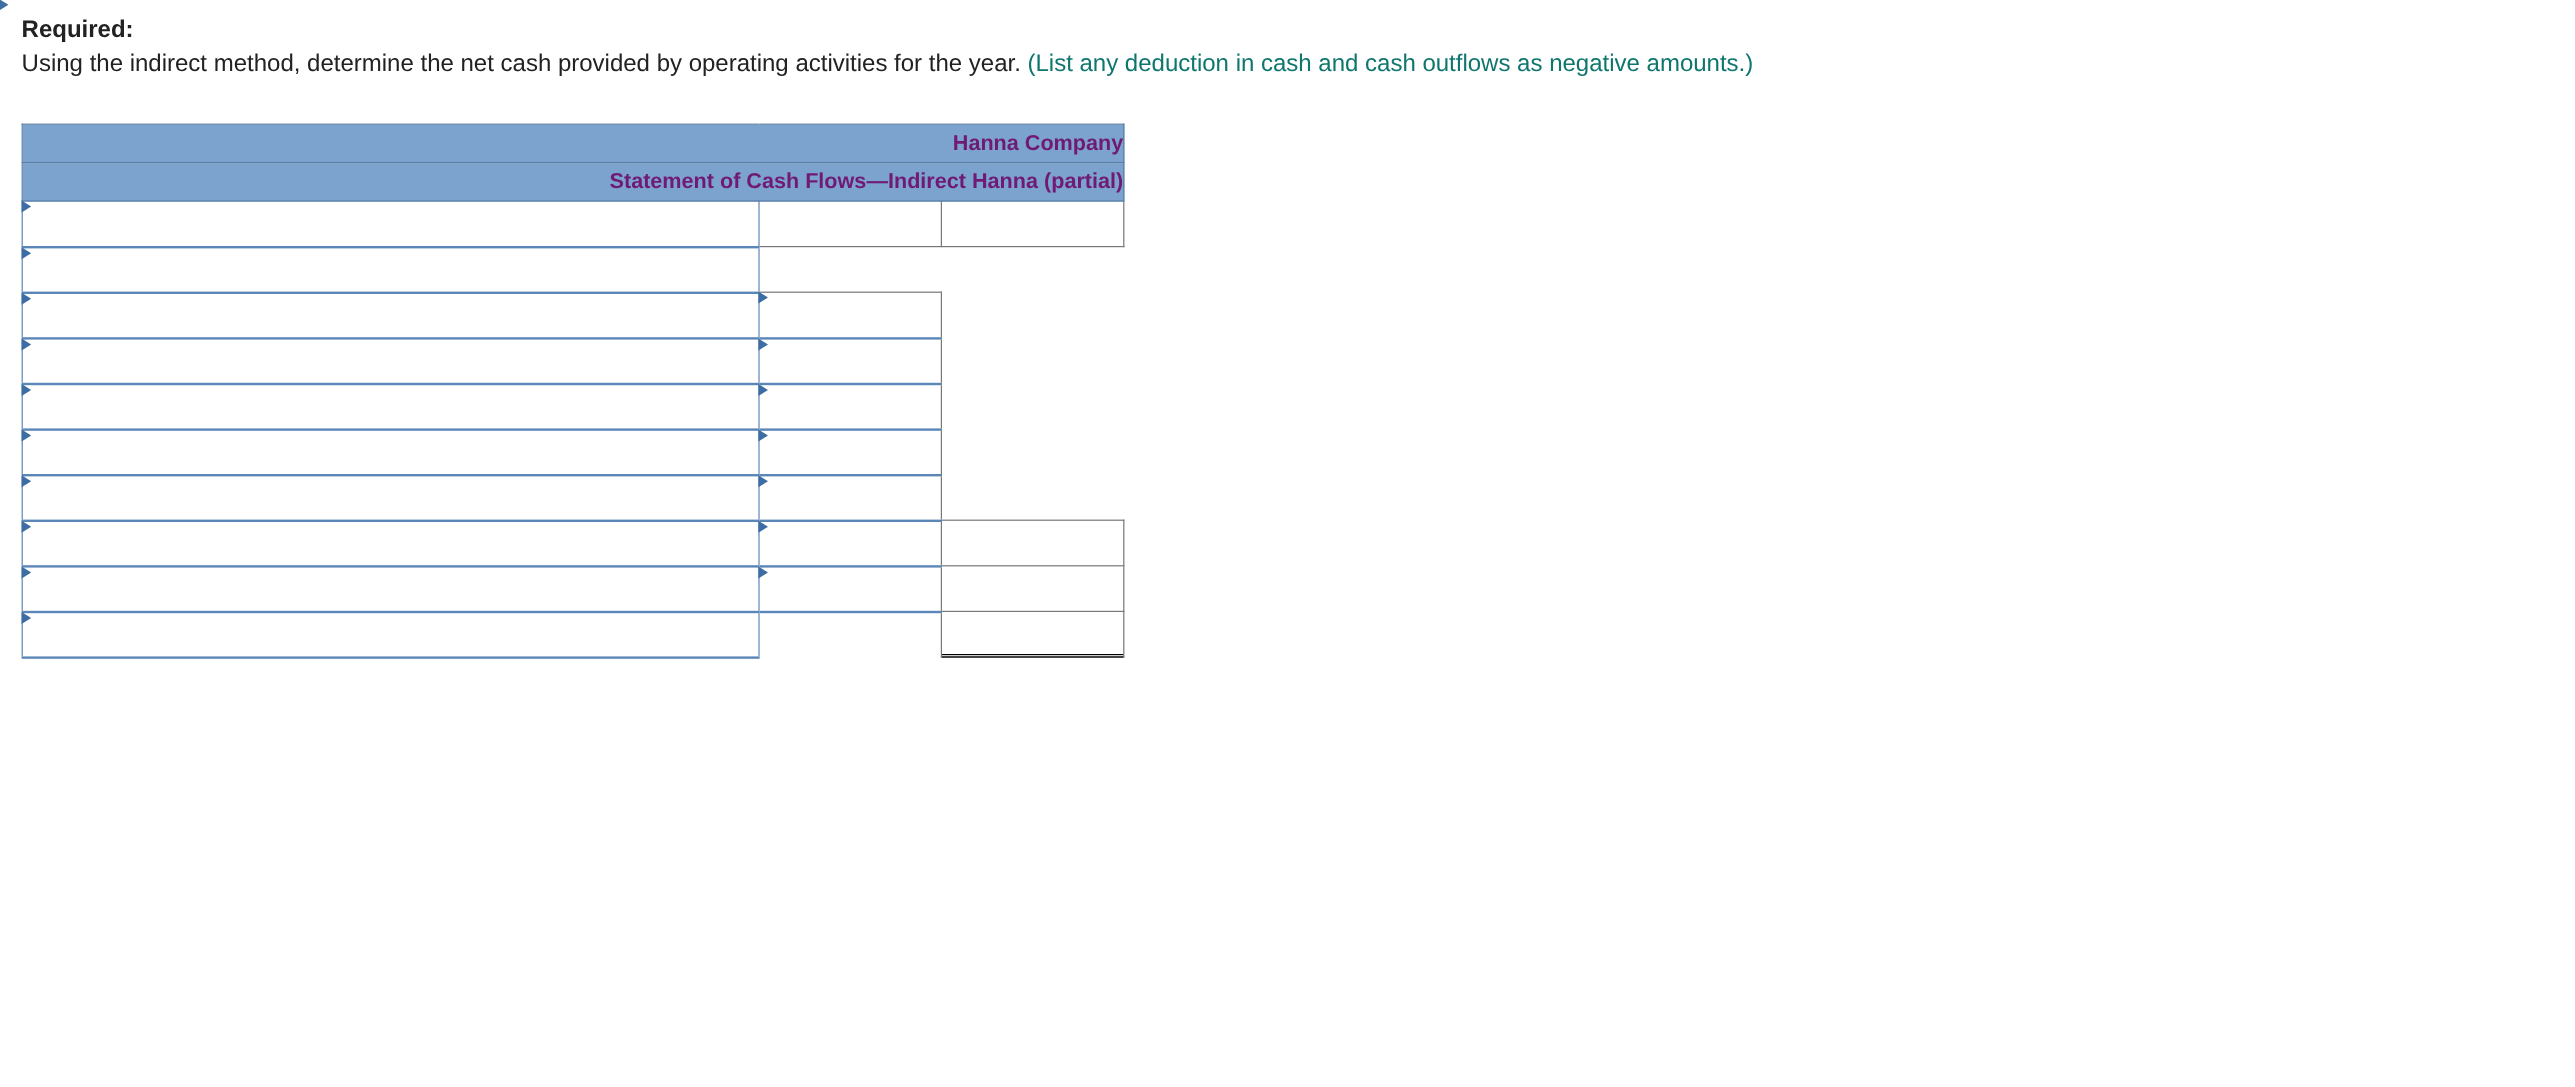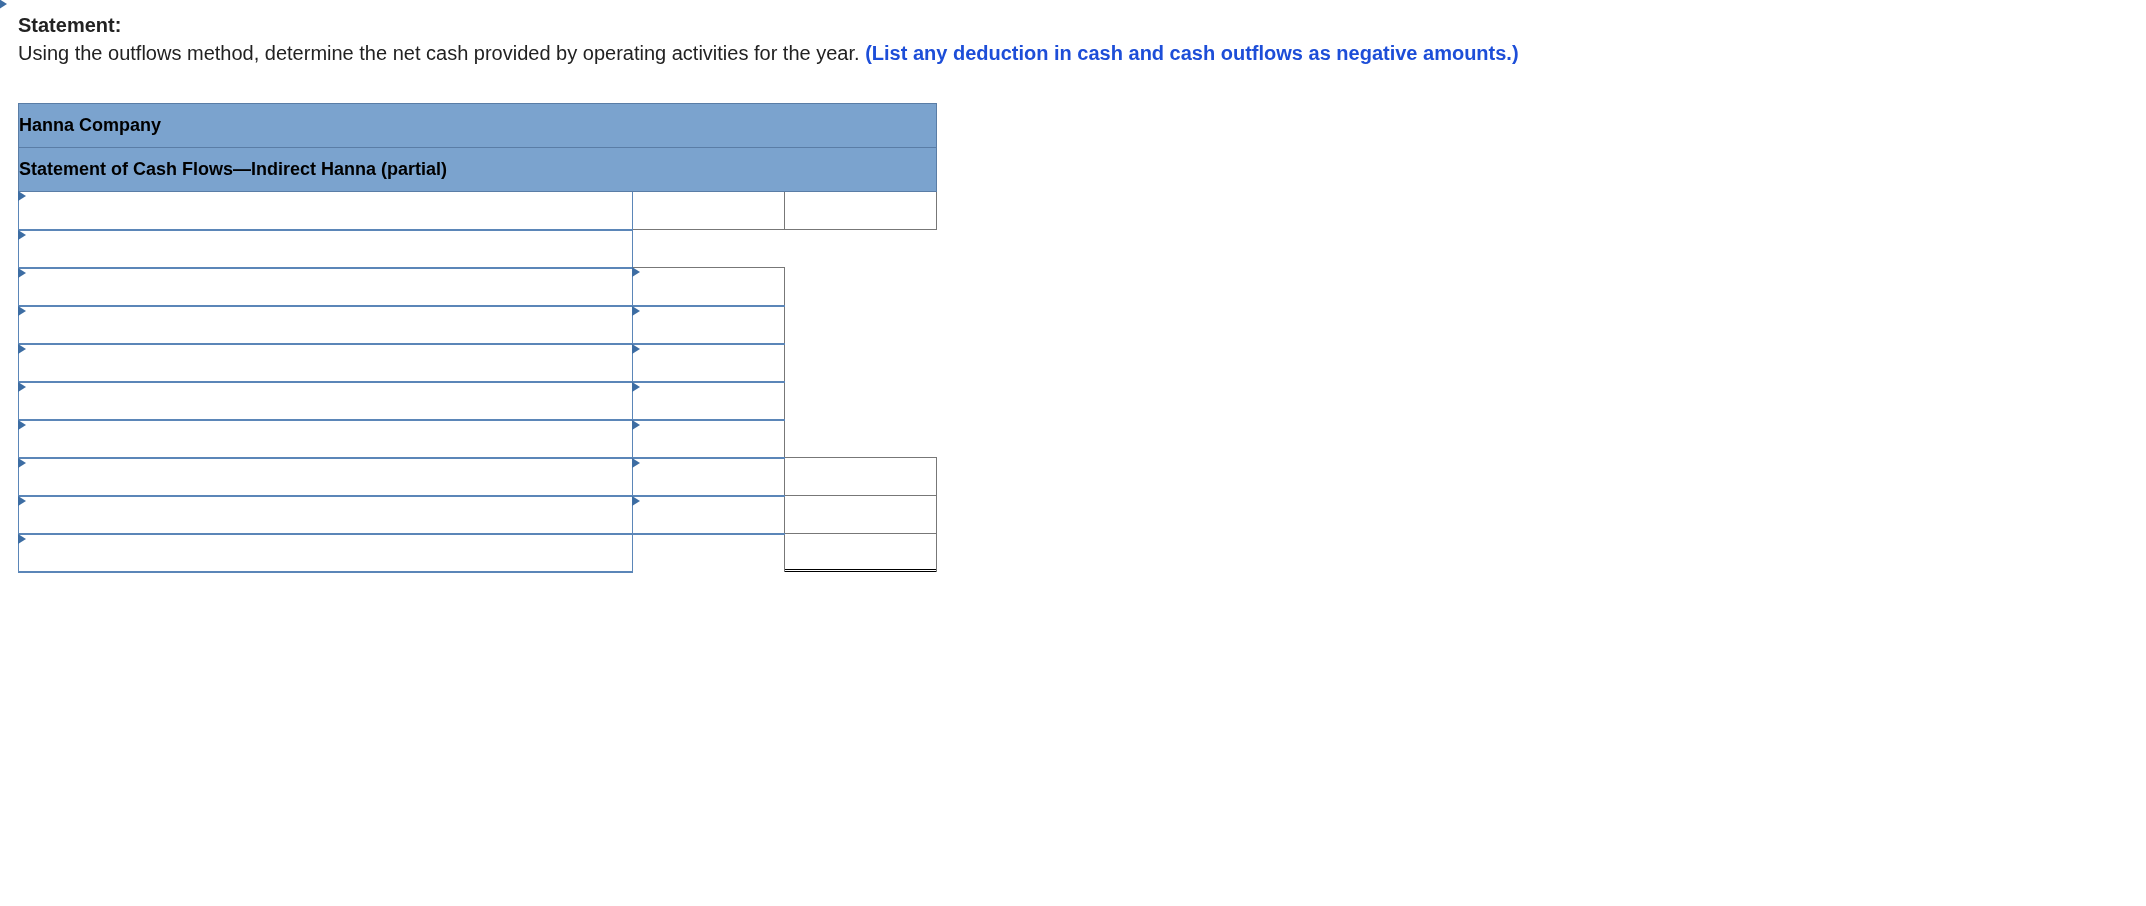--- a/index.html
+++ b/index.html
@@ -17,43 +17,43 @@
     .required-label {
       font-weight: bold;
       color: #222;
       margin-bottom: 2px;
     }
     .instruction-text {
       color: #222;
       line-height: 1.4;
     }
     .instruction-red {
-      color: #1d4ed8;
-      font-weight: bold;
+      color: #0f766e;
+      font-weight: normal;
       text-align: center;
     }
     .table-wrap {
       margin-top: 36px;
     }
     table.cashflow {
       border-collapse: collapse;
       width: 918px;
       table-layout: fixed;
     }
     table.cashflow td, table.cashflow th {
       padding: 0;
     }
     .hdr-row td {
       background: #7ba3ce;
       border: 1px solid #5a7da6;
-      height: 44px;
-      text-align: left;
+      height: 32px;
+      text-align: right;
       font-weight: bold;
       font-size: 18px;
-      color: #000000;
+      color: #701a75;
     }
     .body-row td {
       height: 38px;
       vertical-align: middle;
     }
     .desc-cell {
       position: relative;
       border-bottom: 2px solid #5b86b8;
       border-left: 1px solid #5b86b8;
       border-right: 1px solid #5b86b8;
@@ -98,23 +98,23 @@
     .col-num2 { width: 152px; }
     .input-area {
       width: 100%;
       height: 100%;
       background: transparent;
     }
   </style>
 </head>
 <body>
 
-<div class="required-label">Statement:</div>
+<div class="required-label">Required:</div>
 <div class="instruction-text">
-  <span>Using the outflows method, determine the net cash provided by operating activities for the year. </span><span class="instruction-red">(List any deduction in cash and cash outflows as negative amounts.)</span>
+  <span>Using the indirect method, determine the net cash provided by operating activities for the year. </span><span class="instruction-red">(List any deduction in cash and cash outflows as negative amounts.)</span>
 </div>
 
 <div class="table-wrap">
   <table class="cashflow">
     <colgroup>
       <col class="col-desc">
       <col class="col-num1">
       <col class="col-num2">
     </colgroup>
     <tbody>

